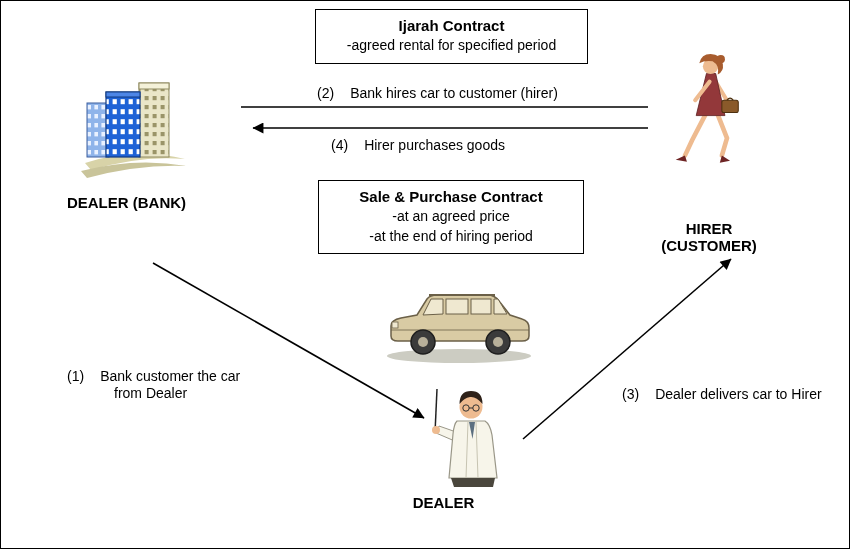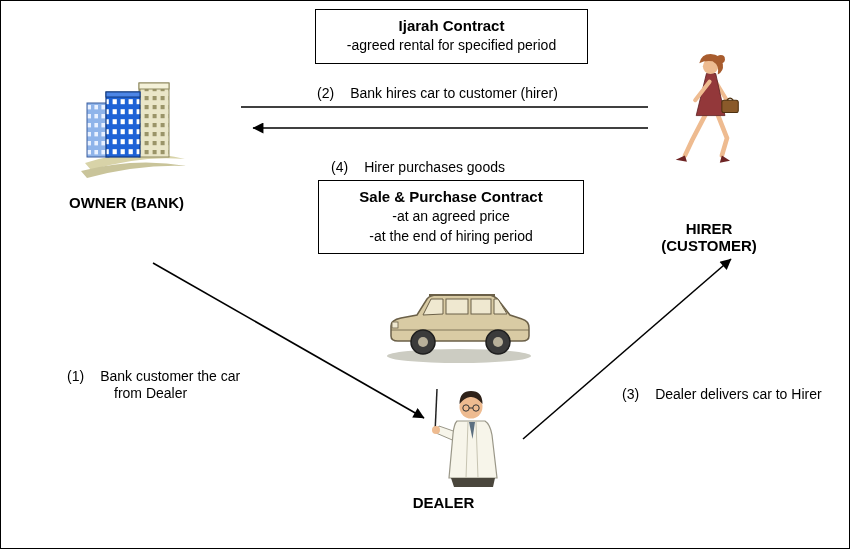--- a/index.html
+++ b/index.html
@@ -69,21 +69,21 @@
   <div class="contract-box" style="left:317px; top:179px; width:266px;">
     <div class="contract-title">Sale &amp; Purchase Contract</div>
     <div class="contract-line">-at an agreed price</div>
     <div class="contract-line">-at the end of hiring period</div>
   </div>
 
   <div class="step-label" style="left:316px; top:84px;">
     <span class="step-num">(2)</span><span>Bank hires car to customer (hirer)</span>
   </div>
 
-  <div class="step-label" style="left:330px; top:158px;">
+  <div class="step-label" style="left:330px; top:136px;">
     <span class="step-num">(4)</span><span>Hirer purchases goods</span>
   </div>
 
   <div class="step-label" style="left:66px; top:367px;">
     <div>
       <span class="step-num">(1)</span><span>Bank customer the car</span>
     </div>
     <div class="step1-line2">from Dealer</div>
   </div>
 
@@ -112,21 +112,21 @@
 
     <rect x="60" y="16" width="30" height="74" fill="url(#winCream)" stroke="#8f8a60" stroke-width="1"></rect>
     <rect x="60" y="16" width="30" height="6" fill="#f4f1d8" stroke="#8f8a60" stroke-width="1"></rect>
 
     <rect x="8" y="36" width="22" height="54" fill="url(#winLight)" stroke="#3d5e9e" stroke-width="1"></rect>
 
     <rect x="27" y="25" width="34" height="65" fill="url(#winBlue)" stroke="#123a80" stroke-width="1.2"></rect>
     <rect x="27" y="25" width="34" height="5" fill="#4d86e6" stroke="#123a80" stroke-width="1"></rect>
   </svg>
 
-  <div class="actor-label" style="left:43px; top:193px; width:165px;">OWNER (BANK)</div>
+  <div class="actor-label" style="left:43px; top:193px; width:165px;">DEALER (BANK)</div>
 
   <svg class="abs" style="left:663px; top:52px;" width="88" height="118" viewBox="0 0 85 115">
 
     <path d="M50 28 L62 48" stroke="#eebb90" stroke-width="4" stroke-linecap="round" fill="none"></path>
 
     <path d="M40 60 L27 85 L20 100" stroke="#eebb90" stroke-width="4.5" stroke-linecap="round" fill="none"></path>
     <path d="M52 60 L61 83 L56 100" stroke="#eebb90" stroke-width="4.5" stroke-linecap="round" fill="none"></path>
 
     <path d="M20 100 l-9 4 l11 2 z" fill="#6e2424"></path>
     <path d="M56 100 l-2 7 l10 -2 z" fill="#6e2424"></path>

